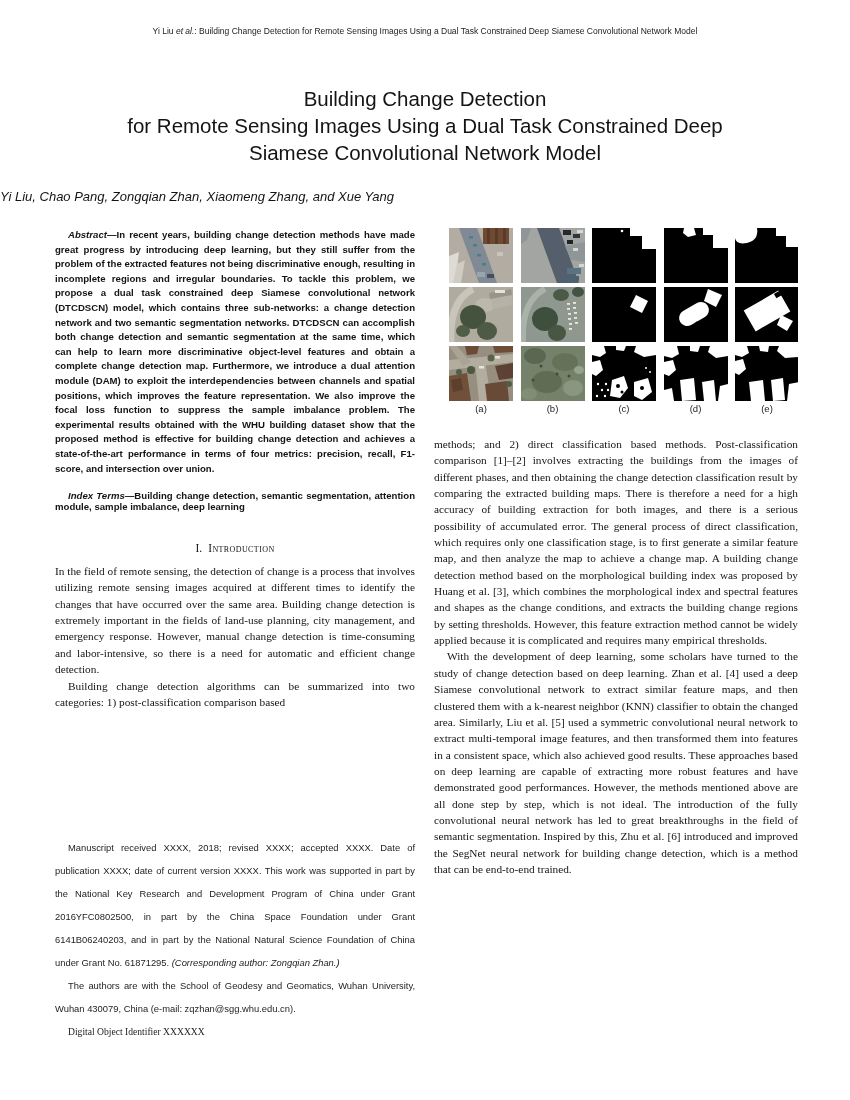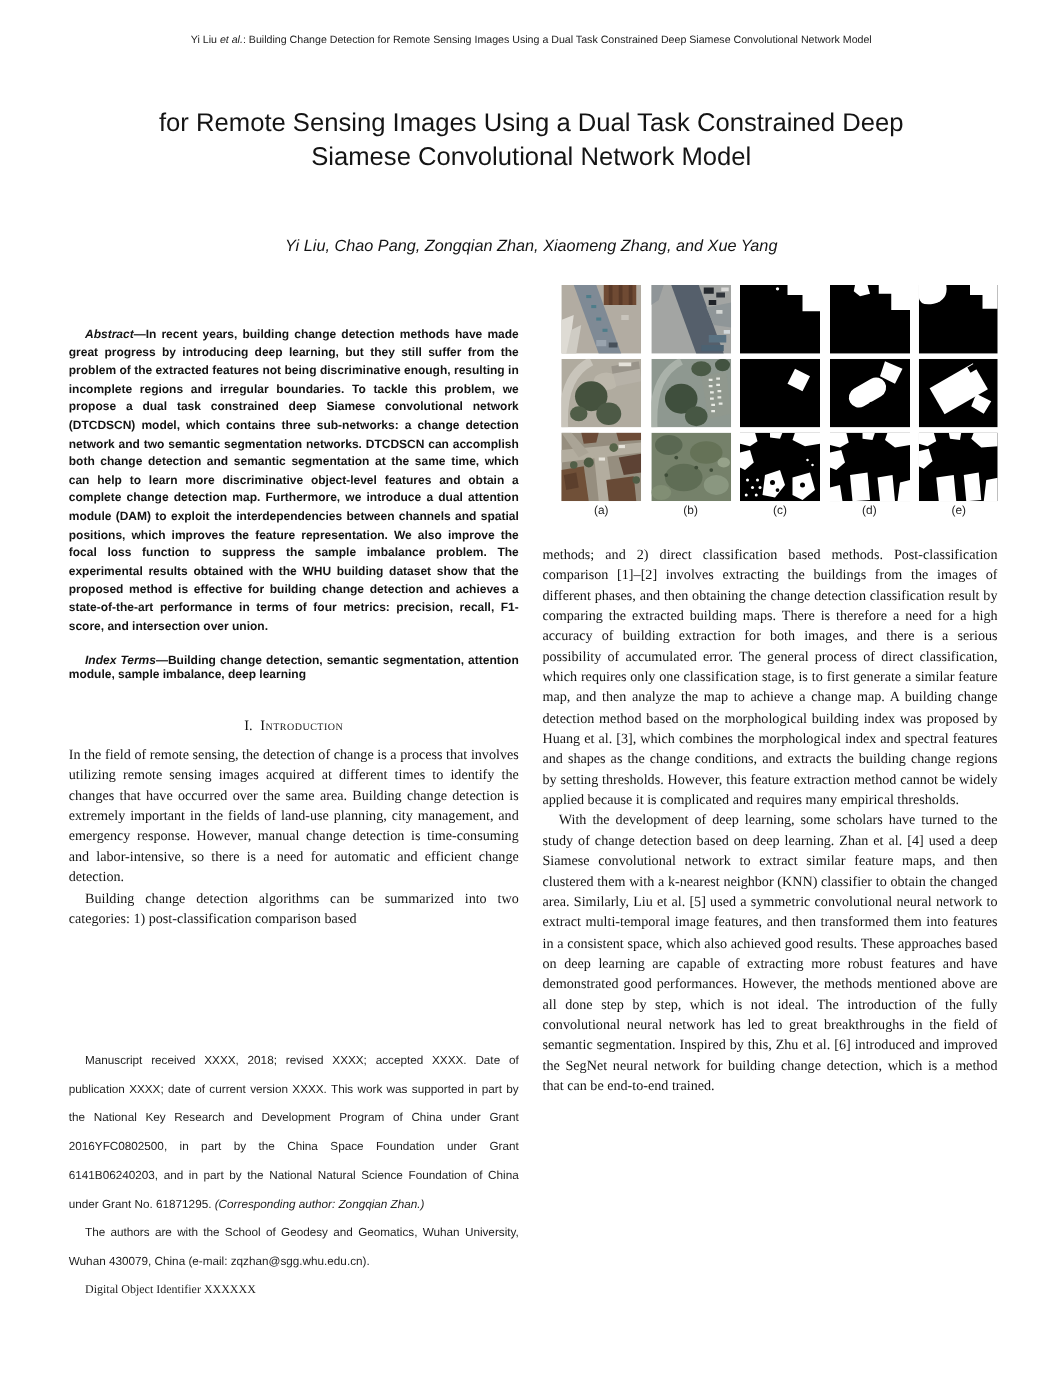--- a/index.html
+++ b/index.html
@@ -4,27 +4,27 @@
 <style>
   html,body{margin:0;padding:0;}
   body{width:850px;height:1100px;background:#ffffff;position:relative;overflow:hidden;
        font-family:"Liberation Sans",sans-serif;color:#111;
        -webkit-font-smoothing:antialiased;}
   .running-header{position:absolute;top:26px;left:0;right:0;text-align:center;
        font-size:8.5px;color:#222;}
   .running-header .it{font-style:italic;}
   .paper-title{position:absolute;top:85px;left:0;right:0;text-align:center;
        font-size:20.5px;line-height:27px;color:#141414;}
-  .authors{position:absolute;top:189px;left:0;right:0;text-align:center;
+  .authors{position:absolute;top:189px;left:0;right:0;text-align:left;
        font-style:italic;font-size:13px;color:#141414;}
 
   .col-left{position:absolute;left:55px;top:228px;width:360px;height:606px;overflow:hidden;}
   .col-right{position:absolute;left:434px;top:228px;width:364px;height:815px;overflow:hidden;}
 
-  .abstract-block{margin-top:33px;font-weight:bold;font-size:9.6px;line-height:14.6px;
+  .abstract-block{font-weight:bold;font-size:9.6px;line-height:14.6px;
        text-align:justify;color:#141414;}
   .abstract-block p,.index-block p{margin:0;text-indent:13px;}
   .index-block{margin-top:14px;font-weight:bold;font-size:9.6px;line-height:11px;
        text-align:justify;color:#141414;}
   .lead-it{font-style:italic;}
 
   .sec-heading{margin-top:30px;text-align:center;font-family:"Liberation Serif",serif;
        font-size:11.5px;color:#141414;}
   .sec-heading .sc{font-variant:small-caps;letter-spacing:.4px;margin-left:6px;text-align:center;}
 
@@ -54,20 +54,21 @@
   .fig-caption{margin-top:5px;font-size:9.5px;line-height:13.9px;text-align:justify;
        color:#141414;}
   .fig-caption p{margin:0;text-indent:8px;}
 </style>
 </head>
 <body>
 
 <div class="running-header"><span>Yi Liu </span><span class="it">et al.</span><span>: Building Change Detection for Remote Sensing Images Using a Dual Task Constrained Deep Siamese Convolutional Network Model</span></div>
 
 <div class="paper-title">
+  <div>Building Change Detection</div>
   <div>for Remote Sensing Images Using a Dual Task Constrained Deep</div>
   <div>Siamese Convolutional Network Model</div>
 </div>
 
 <div class="authors">Yi Liu, Chao Pang, Zongqian Zhan, Xiaomeng Zhang, and Xue Yang</div>
 
 <div class="col-left">
   <div class="abstract-block">
     <p><span class="lead-it">Abstract</span><span>—In recent years, building change detection methods have made great progress by introducing deep learning, but they still suffer from the problem of the extracted features not being discriminative enough, resulting in incomplete regions and irregular boundaries. To tackle this problem, we propose a dual task constrained deep Siamese convolutional network (DTCDSCN) model, which contains three sub-networks: a change detection network and two semantic segmentation networks. DTCDSCN can accomplish both change detection and semantic segmentation at the same time, which can help to learn more discriminative object-level features and obtain a complete change detection map. Furthermore, we introduce a dual attention module (DAM) to exploit the interdependencies between channels and spatial positions, which improves the feature representation. We also improve the focal loss function to suppress the sample imbalance problem. The experimental results obtained with the WHU building dataset show that the proposed method is effective for building change detection and achieves a state-of-the-art performance in terms of four metrics: precision, recall, F1-score, and intersection over union.</span></p>
   </div>

